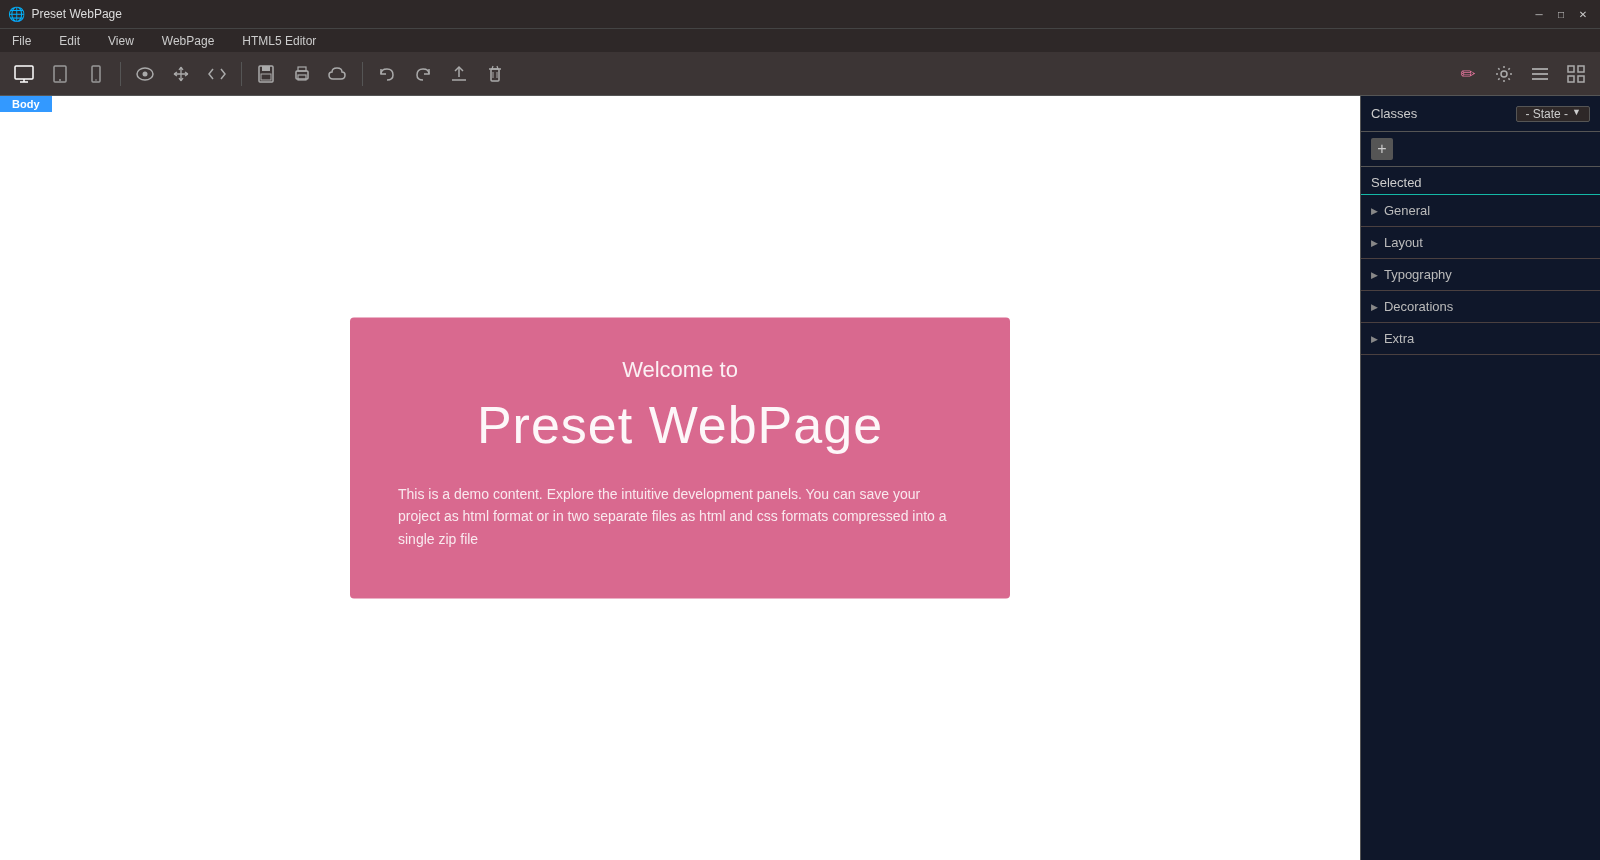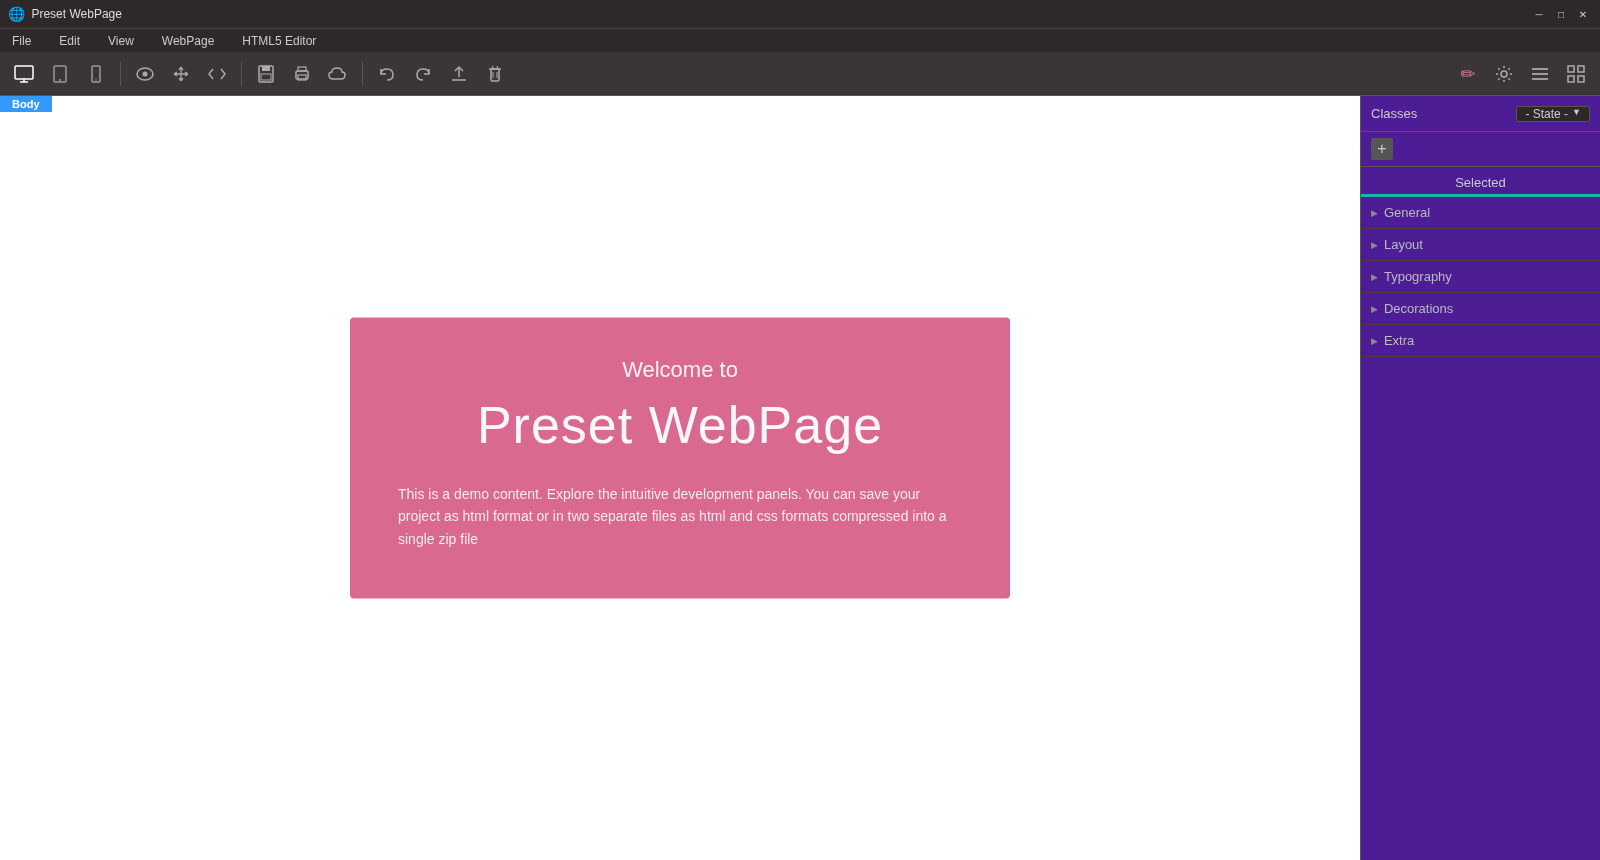--- a/index.html
+++ b/index.html
@@ -122,21 +122,21 @@
     .demo-desc {
       font-size: 14px;
       text-align: left;
       line-height: 1.6;
       color: rgba(255,255,255,0.85);
     }
 
     
     .right-panel {
       width: 240px;
-      background: #4c1d95;
+      background: #0f172a;
       border-left: 1px solid #555;
       display: flex;
       flex-direction: column;
       flex-shrink: 0;
     }
 
     
     .panel-header {
       display: flex;
       align-items: center;
@@ -185,22 +185,21 @@
       color: #ccc;
       font-size: 12px;
       padding-left: 6px;
     }
 
     
     .selected-section {
       padding: 8px 10px 4px;
       font-size: 13px;
       color: #ccc;
-      border-bottom: 3px solid #14b8a6;
-      text-align: center;
+      border-bottom: 1px solid #14b8a6;
     }
 
     
     .prop-group {
       border-bottom: 1px solid #4a4040;
     }
     .prop-group-header {
       display: flex;
       align-items: center;
       gap: 6px;

